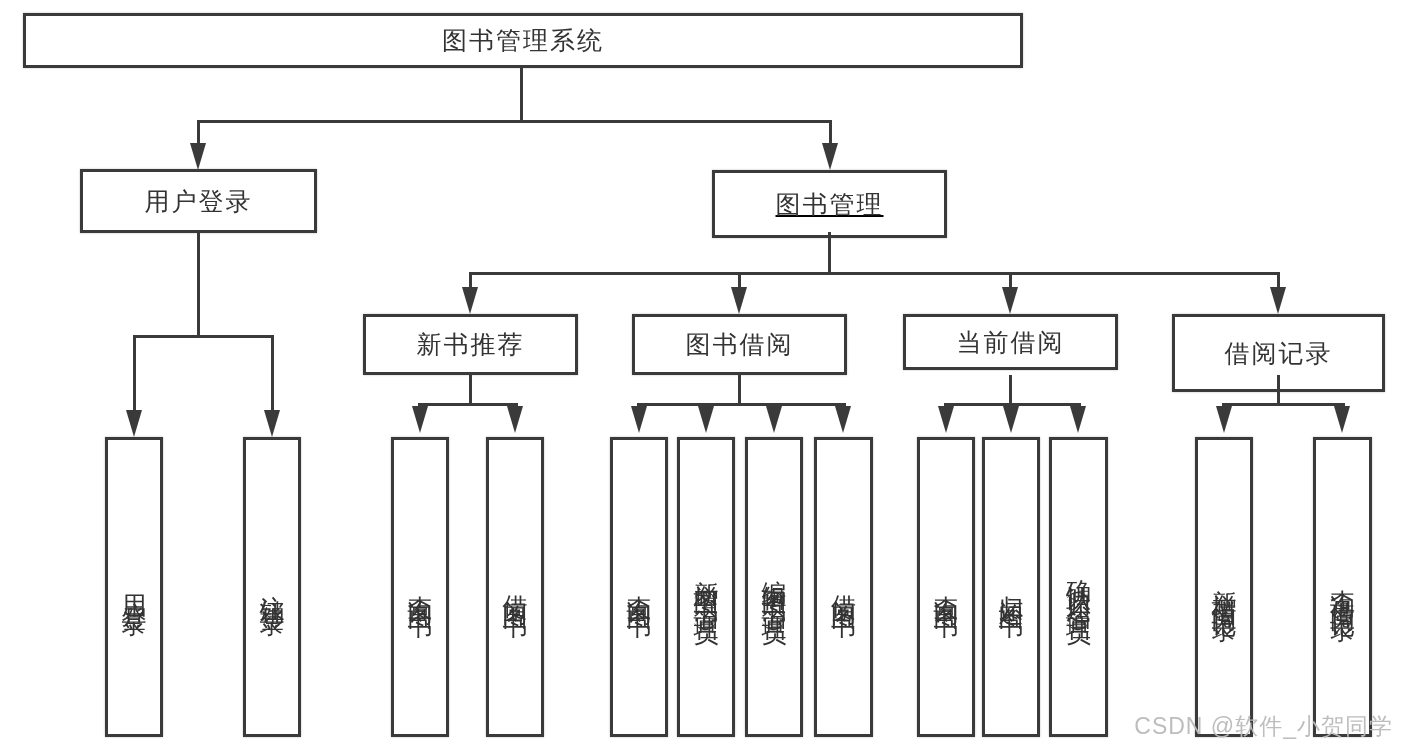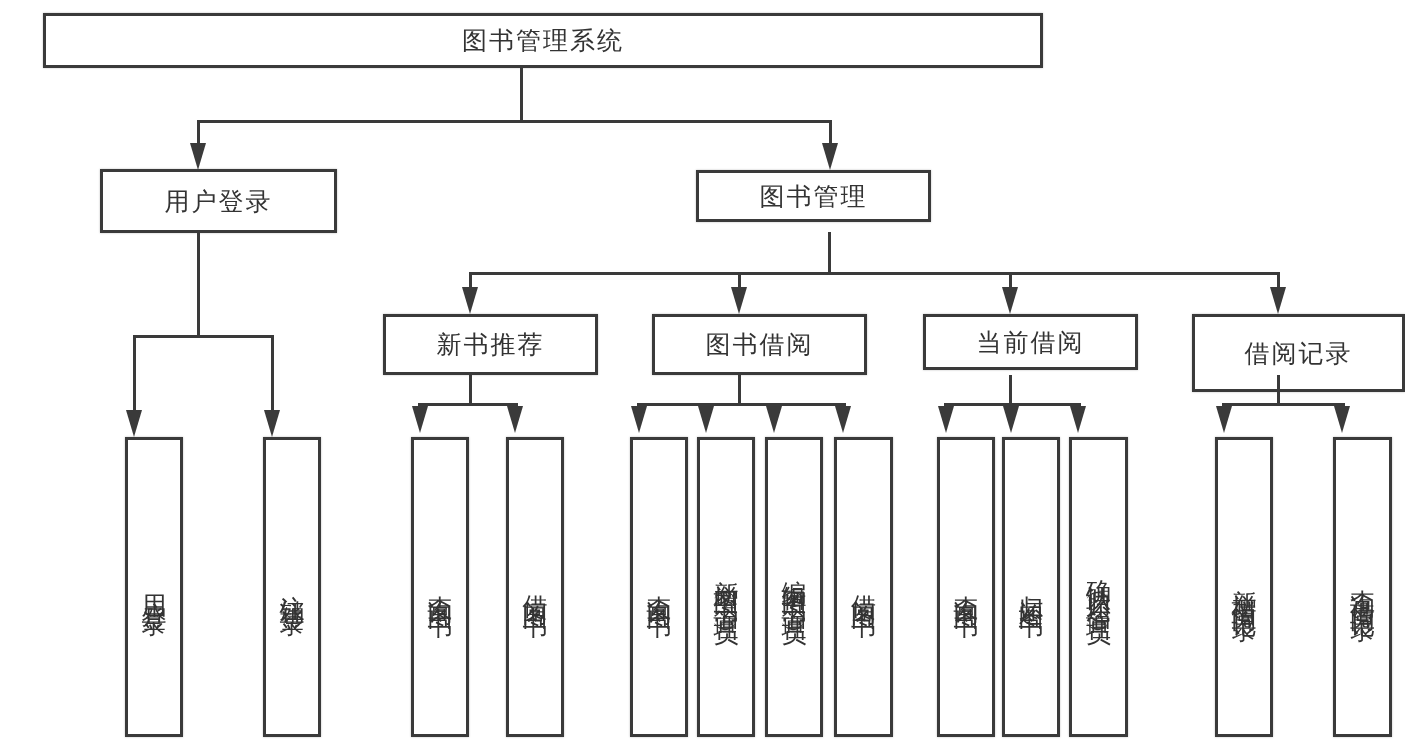--- a/index.html
+++ b/index.html
@@ -12,21 +12,20 @@
   }
   .box{
     position:absolute;
     border:3px solid #3a3a3a;
     background:#ffffff;
     display:flex;
     align-items:center;
     justify-content:center;
     box-sizing:border-box;
     box-shadow:0 0 2px rgba(0,0,0,0.25);
-    margin-left:20px;
   }
   .lbl{
     font-size:25px;
     color:#333333;
     white-space:nowrap;
   }
   .h-lbl{letter-spacing:2px;}
   .leaf .lbl{
     writing-mode:vertical-rl;
     letter-spacing:6px;
@@ -68,21 +67,21 @@
   <div class="vline" style="left:520px;top:68px;height:55px;"></div>
   <div class="hline" style="left:197px;top:120px;width:635px;"></div>
   <div class="vline" style="left:197px;top:120px;height:28px;"></div>
   <div class="vline" style="left:829px;top:120px;height:28px;"></div>
   <div class="arrow" style="left:190px;top:143px;"></div>
   <div class="arrow" style="left:822px;top:143px;"></div>
 
   <div class="box" style="left:80px;top:169px;width:237px;height:64px;">
     <span class="lbl h-lbl">用户登录</span>
   </div>
-  <div class="box" style="left:676px;top:170px;width:235px;height:52px;">
+  <div class="box" style="left:712px;top:170px;width:235px;height:68px;text-decoration:underline;">
     <span class="lbl h-lbl">图书管理</span>
   </div>
 
   <div class="vline" style="left:197px;top:233px;height:105px;"></div>
   <div class="hline" style="left:133px;top:335px;width:141px;"></div>
   <div class="vline" style="left:133px;top:335px;height:78px;"></div>
   <div class="vline" style="left:271px;top:335px;height:78px;"></div>
   <div class="arrow" style="left:126px;top:410px;"></div>
   <div class="arrow" style="left:264px;top:410px;"></div>
 
@@ -170,14 +169,15 @@
     <span class="lbl">确认归还（管理员）</span>
   </div>
 
   <div class="box leaf" style="left:1195px;top:437px;width:58px;height:300px;">
     <span class="lbl">新增借阅记录</span>
   </div>
   <div class="box leaf" style="left:1313px;top:437px;width:59px;height:300px;">
     <span class="lbl">查询借阅记录</span>
   </div>
 
+  <div class="watermark">CSDN @软件_小贺同学</div>
 
 </div>
 
 </body></html>

